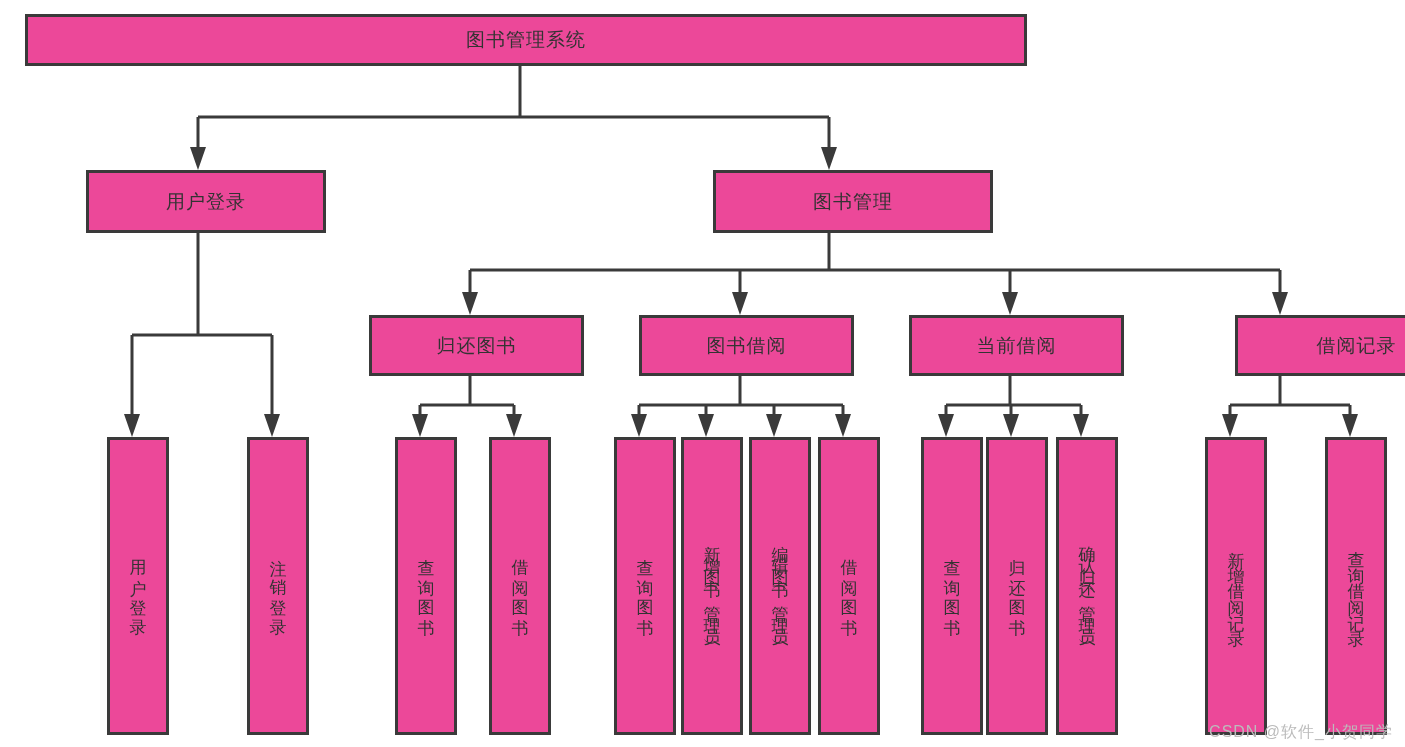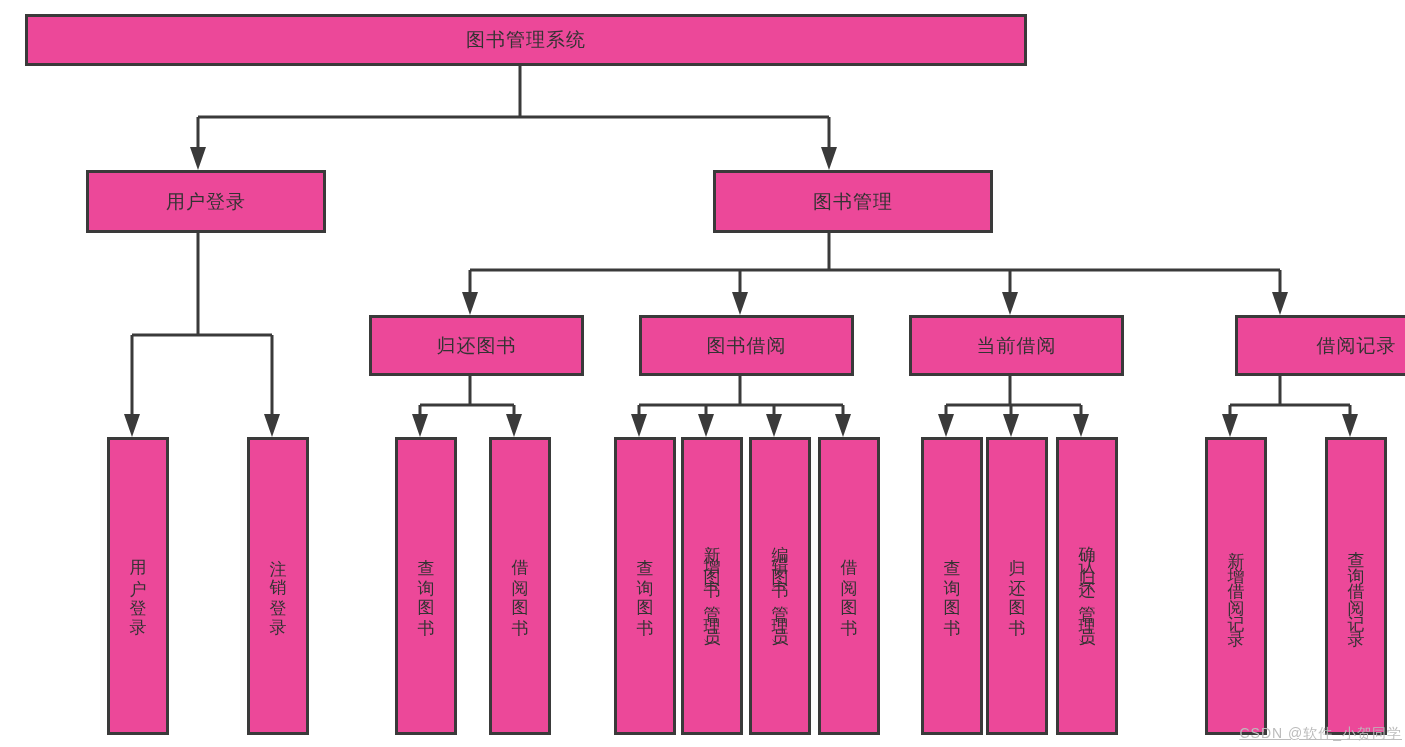--- a/index.html
+++ b/index.html
@@ -47,27 +47,26 @@
   .sp4 span { letter-spacing: 20px; }
   .sp6 span { letter-spacing: 16px; }
   .sp9 span { letter-spacing: 12px; }
   .x1  { left: 101px; }  .x2  { left: 241px; }
   .x3  { left: 389px; }  .x4  { left: 483px; }
   .x5  { left: 608px; }  .x6  { left: 675px; }  .x7  { left: 743px; }  .x8  { left: 812px; }
   .x9  { left: 915px; }  .x10 { left: 980px; }  .x11 { left: 1050px; }
   .x12 { left: 1199px; } .x13 { left: 1319px; }
   .watermark {
     position: absolute;
-    right: 3px;
+    right: 12px;
     bottom: 4px;
-    font-size: 14px;
+    font-size: 16px;
     color: var(--wm);
     letter-spacing: 1px;
     white-space: nowrap;
-    text-decoration: underline;
   }
 </style>
 </head>
 <body>
 
 <div class="canvas">
 
   <svg class="connector" width="1405" height="747" viewBox="0 0 1405 747">
     <g stroke="currentColor" stroke-width="3" fill="none">
       <path d="M520 66V117 M198 117H829 M198 117V150 M829 117V150"></path>

